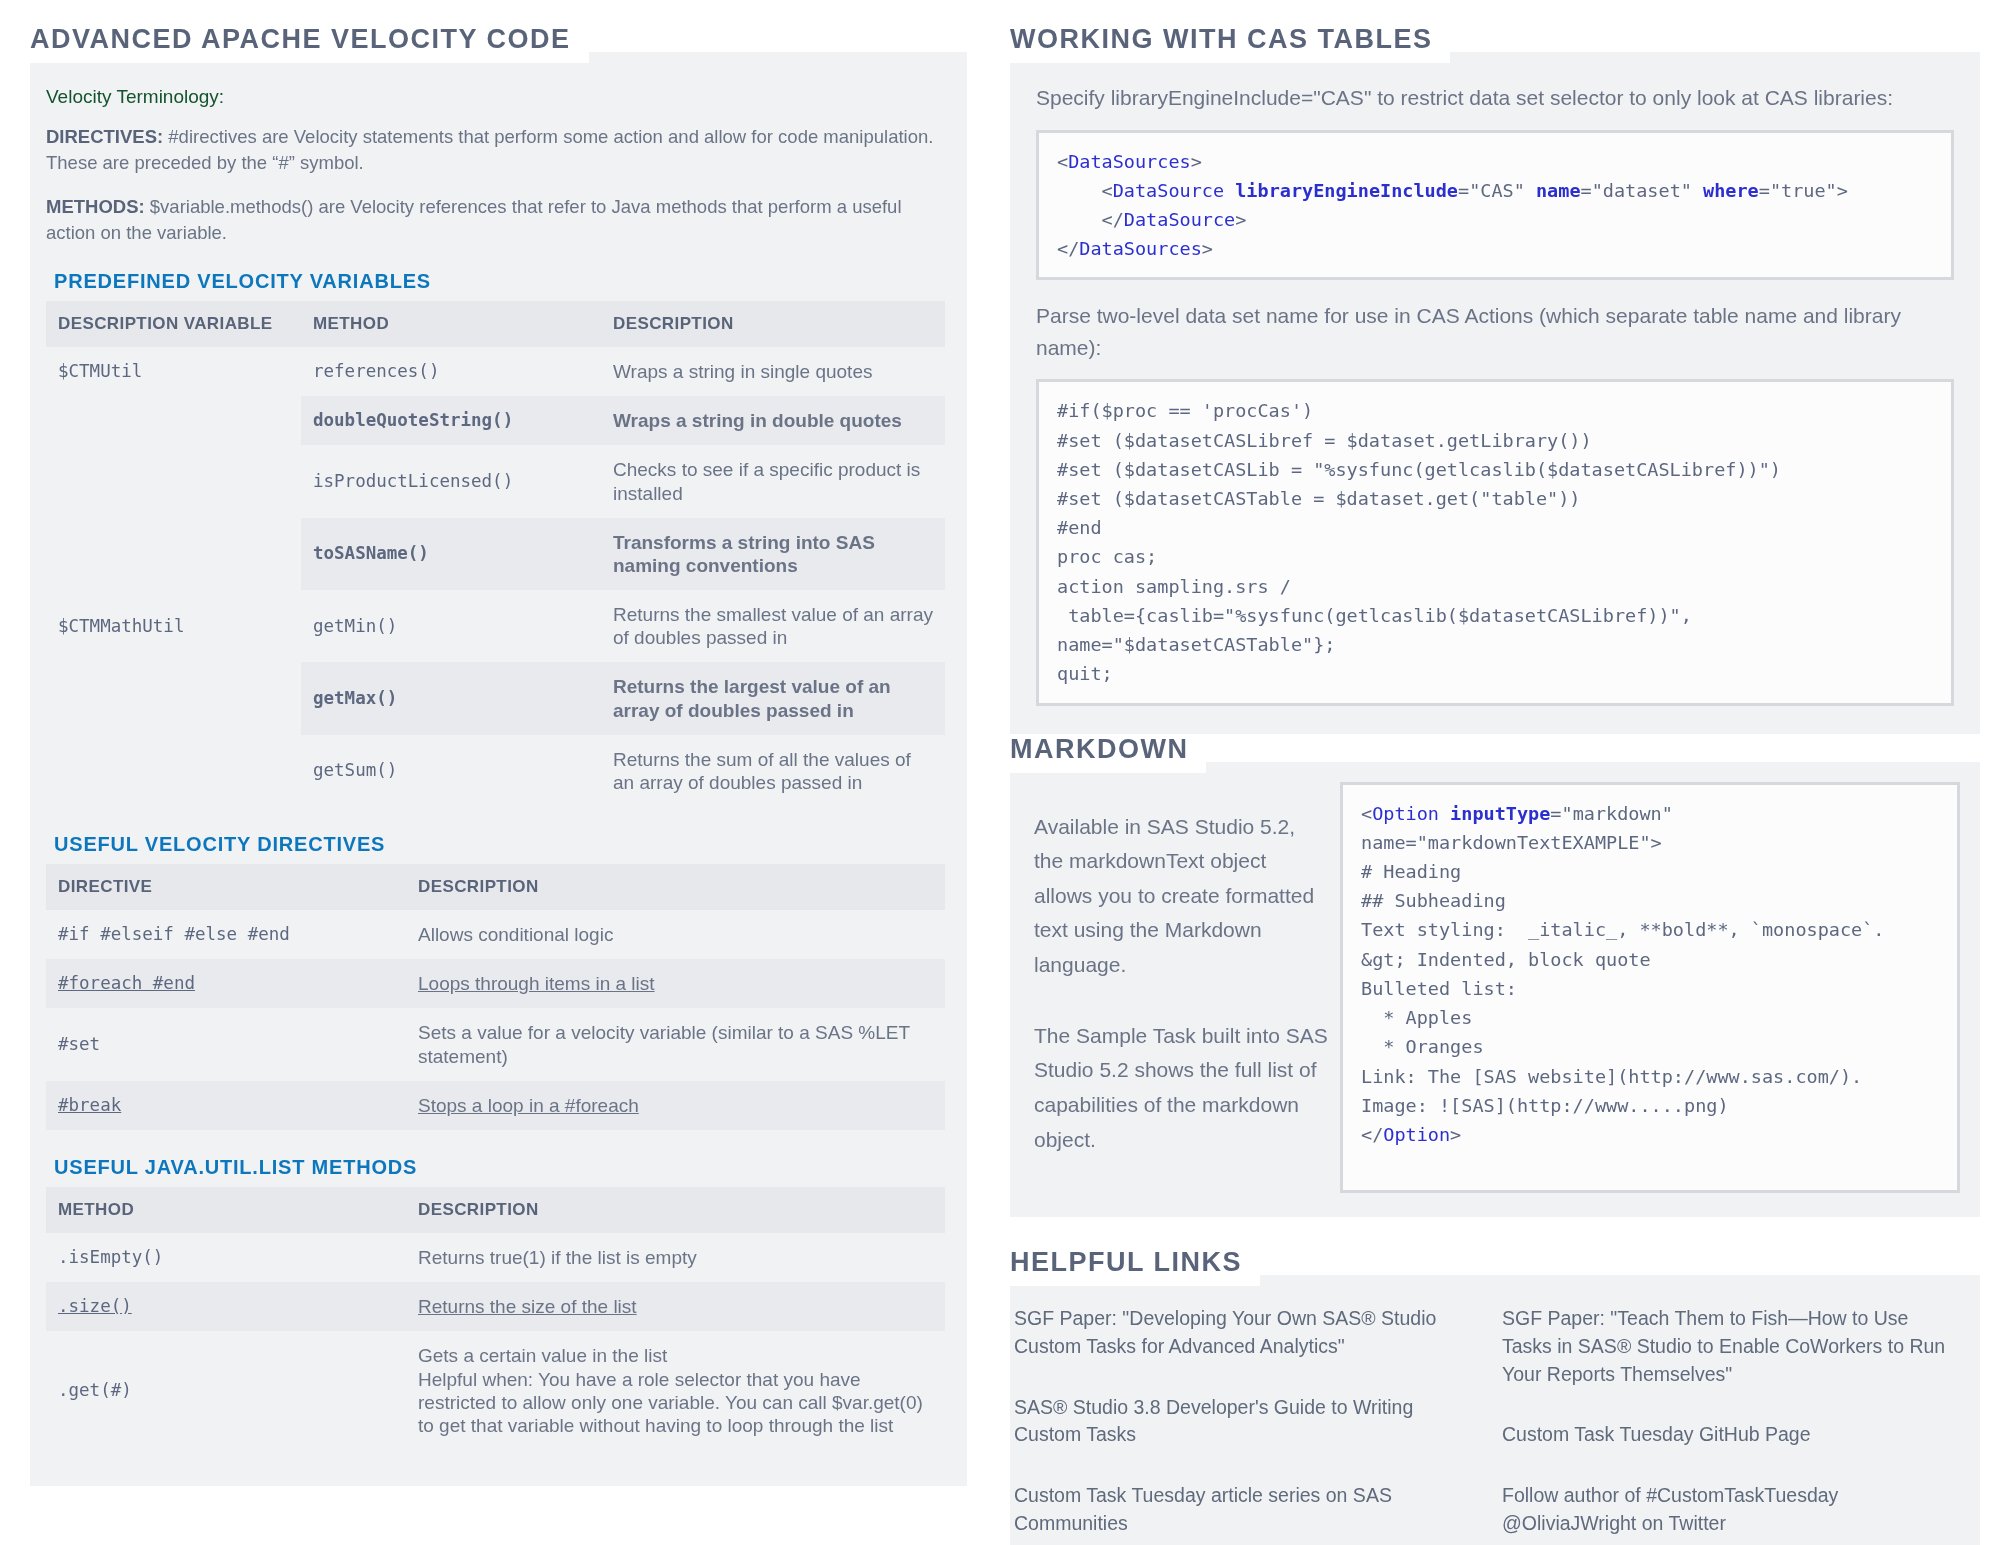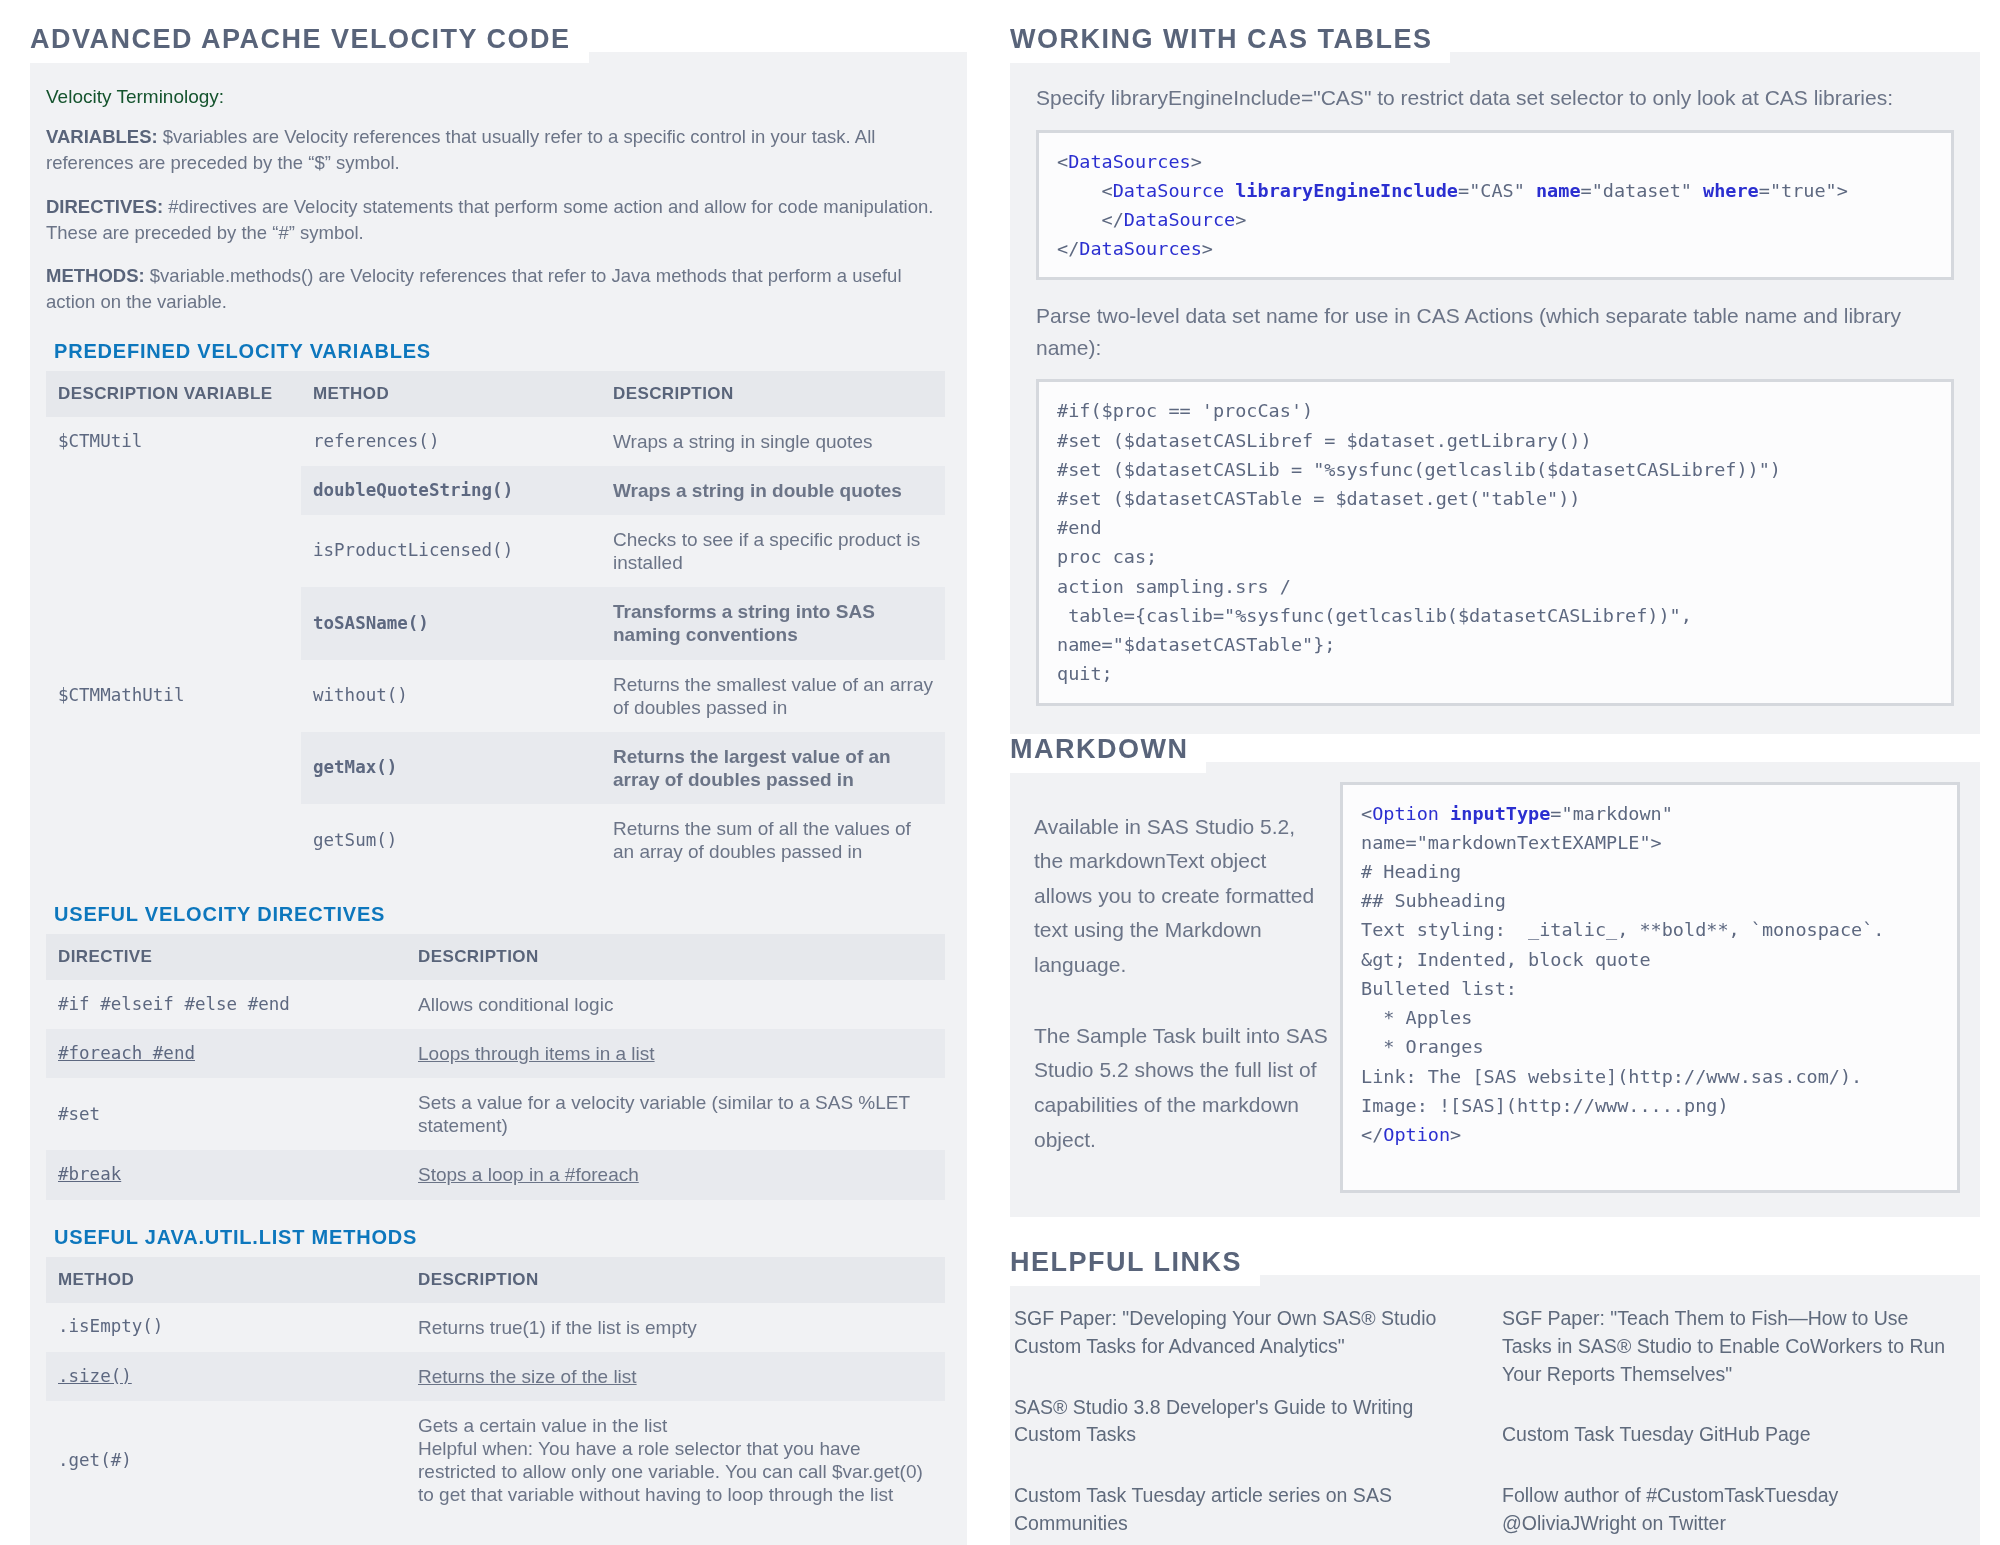--- a/index.html
+++ b/index.html
@@ -90,21 +90,20 @@
 </head>
 <body>
 
 <div class="page">
 
   <div class="col-left">
     <h1 class="section-title">ADVANCED APACHE VELOCITY CODE</h1>
     <div class="panel left-panel">
       <p class="term-label">Velocity Terminology:</p>
 
-      <p class="term"><span class="lead">VARIABLES:</span><span> $variables are Velocity references that usually refer to a specific control in your task. All references are preceded by the “$” symbol.</span></p>
       <p class="term"><span class="lead">DIRECTIVES:</span><span> #directives are Velocity statements that perform some action and allow for code manipulation. These are preceded by the “#” symbol.</span></p>
       <p class="term"><span class="lead">METHODS:</span><span> $variable.methods() are Velocity references that refer to Java methods that perform a useful action on the variable.</span></p>
 
       <h2 class="sub-heading first">PREDEFINED VELOCITY VARIABLES</h2>
       <table class="tbl t1">
         <tbody>
             <tr>
           <th class="c1">DESCRIPTION VARIABLE</th>
           <th class="c2">METHOD</th>
           <th>DESCRIPTION</th>
@@ -124,21 +123,21 @@
           <td class="c2 mono">isProductLicensed()</td>
           <td class="desc">Checks to see if a specific product is installed</td>
         </tr>
         <tr class="stripe">
           <td class="c1 mono"></td>
           <td class="c2 mono">toSASName()</td>
           <td class="desc">Transforms a string into SAS naming conventions</td>
         </tr>
         <tr>
           <td class="c1 mono">$CTMMathUtil</td>
-          <td class="c2 mono">without()</td>
+          <td class="c2 mono">getMin()</td>
           <td class="desc">Returns the smallest value of an array of doubles passed in</td>
         </tr>
         <tr class="stripe">
           <td class="c1 mono"></td>
           <td class="c2 mono">getMax()</td>
           <td class="desc">Returns the largest value of an array of doubles passed in</td>
         </tr>
         <tr>
           <td class="c1 mono"></td>
           <td class="c2 mono">getSum()</td>

